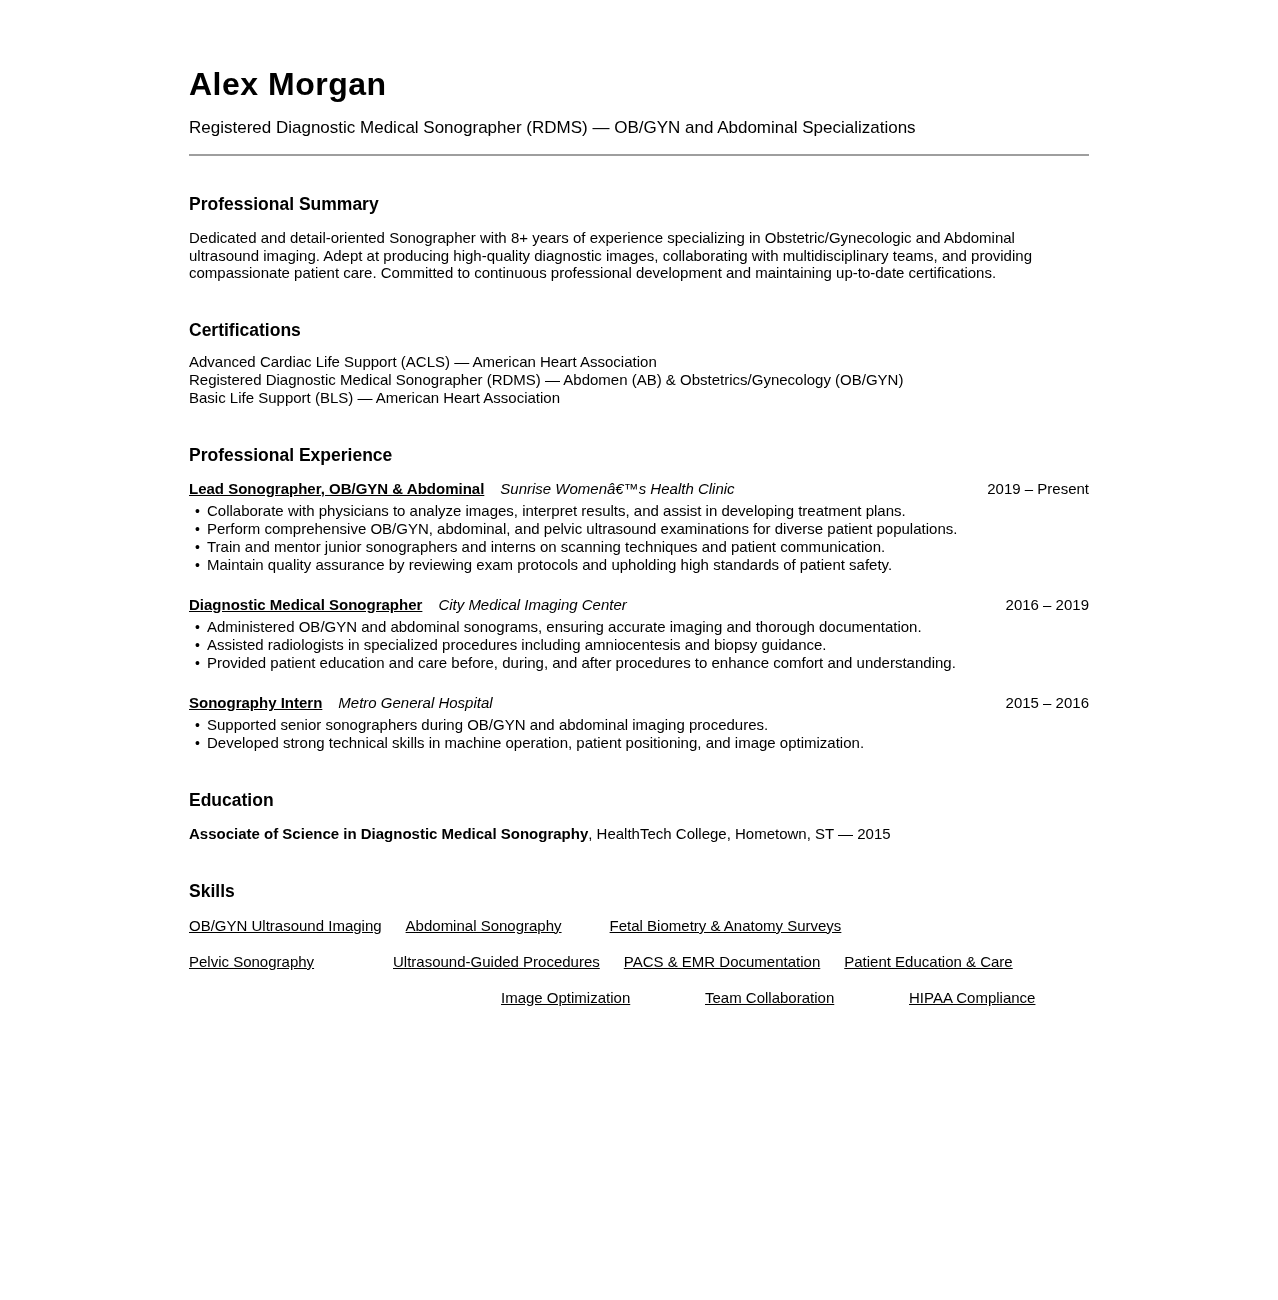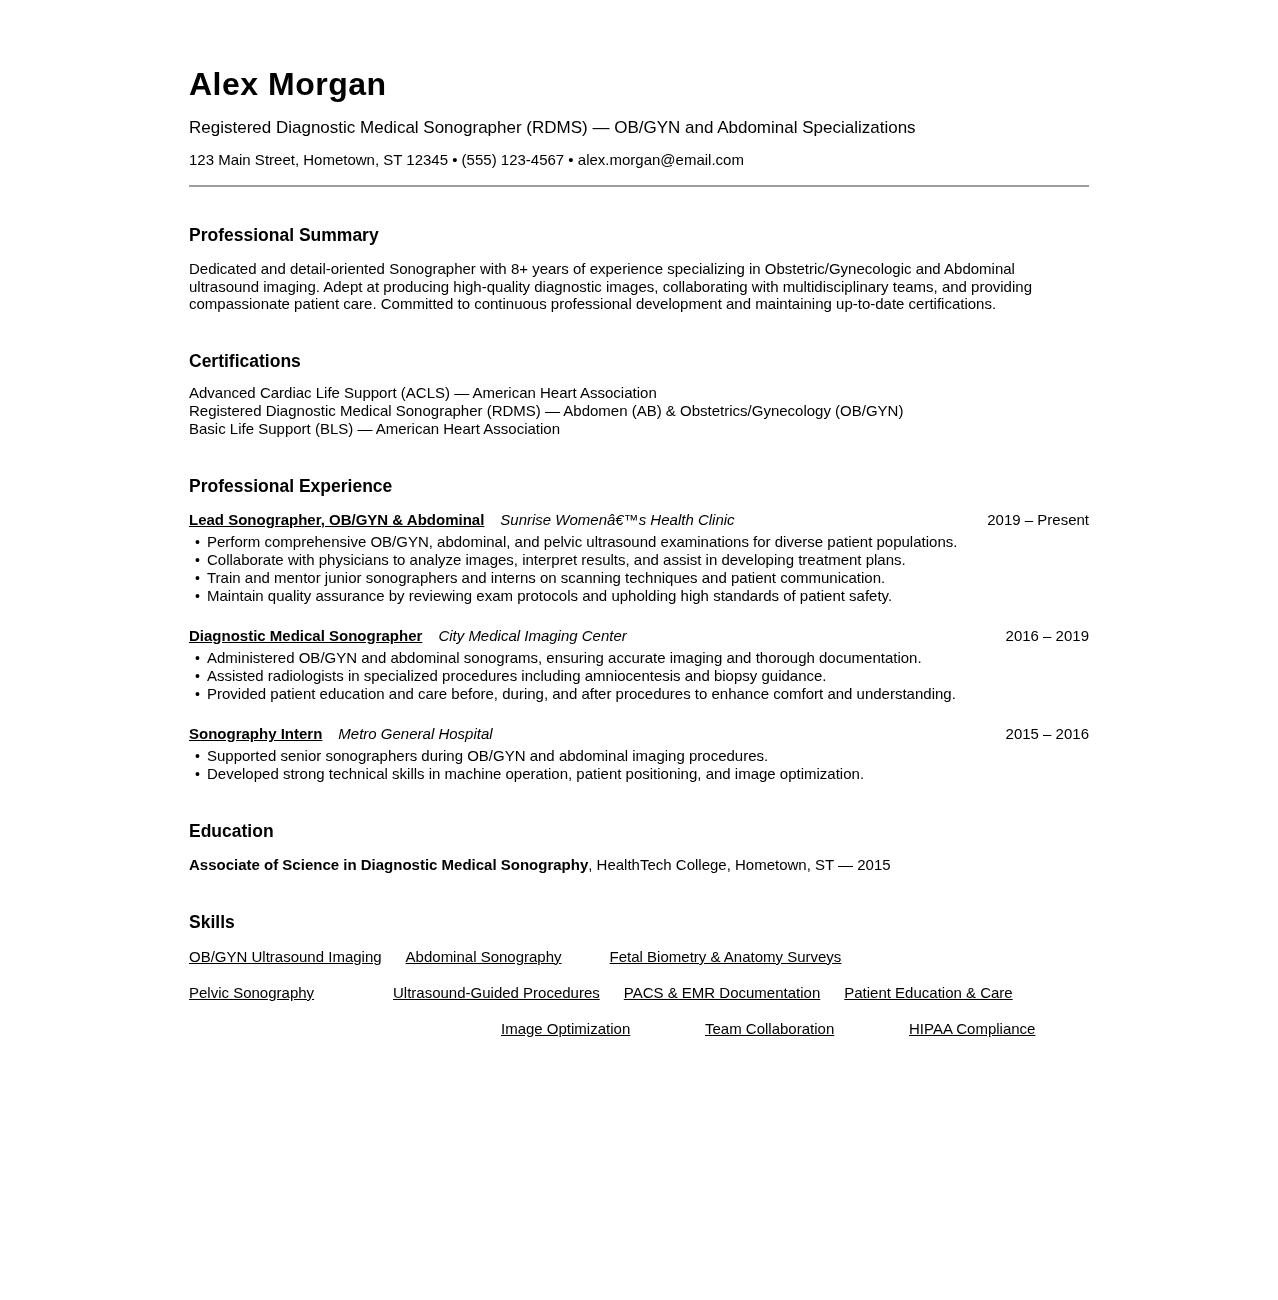--- a/index.html
+++ b/index.html
@@ -110,21 +110,20 @@
   }
 </style>
 </head>
 <body>
 
 <div class="page">
 
   <header>
     <h1 class="name">Alex Morgan</h1>
     <p class="subtitle">Registered Diagnostic Medical Sonographer (RDMS) — OB/GYN and Abdominal Specializations</p>
-    <p class="contact">123 Main Street, Hometown, ST 12345 • (555) 123-4567 • alex.morgan@email.com</p>
   </header>
   <hr class="divider">
 
   <section>
     <h2 class="section-heading">Professional Summary</h2>
     <p class="summary-text">Dedicated and detail-oriented Sonographer with 8+ years of experience specializing in Obstetric/Gynecologic and Abdominal ultrasound imaging. Adept at producing high-quality diagnostic images, collaborating with multidisciplinary teams, and providing compassionate patient care. Committed to continuous professional development and maintaining up-to-date certifications.</p>
   </section>
 
   <section>
     <h2 class="section-heading">Certifications</h2>
@@ -138,22 +137,22 @@
   <section>
     <h2 class="section-heading">Professional Experience</h2>
 
     <article class="job">
       <div class="job-header">
         <span class="job-title">Lead Sonographer, OB/GYN &amp; Abdominal</span>
         <span class="job-company">Sunrise Womenâ€™s Health Clinic</span>
         <span class="job-dates">2019 – Present</span>
       </div>
       <ul class="bullets">
+        <li>Collaborate with physicians to analyze images, interpret results, and assist in developing treatment plans.</li>
         <li>Perform comprehensive OB/GYN, abdominal, and pelvic ultrasound examinations for diverse patient populations.</li>
-        <li>Collaborate with physicians to analyze images, interpret results, and assist in developing treatment plans.</li>
         <li>Train and mentor junior sonographers and interns on scanning techniques and patient communication.</li>
         <li>Maintain quality assurance by reviewing exam protocols and upholding high standards of patient safety.</li>
       </ul>
     </article>
 
     <article class="job">
       <div class="job-header">
         <span class="job-title">Diagnostic Medical Sonographer</span>
         <span class="job-company">City Medical Imaging Center</span>
         <span class="job-dates">2016 – 2019</span>

